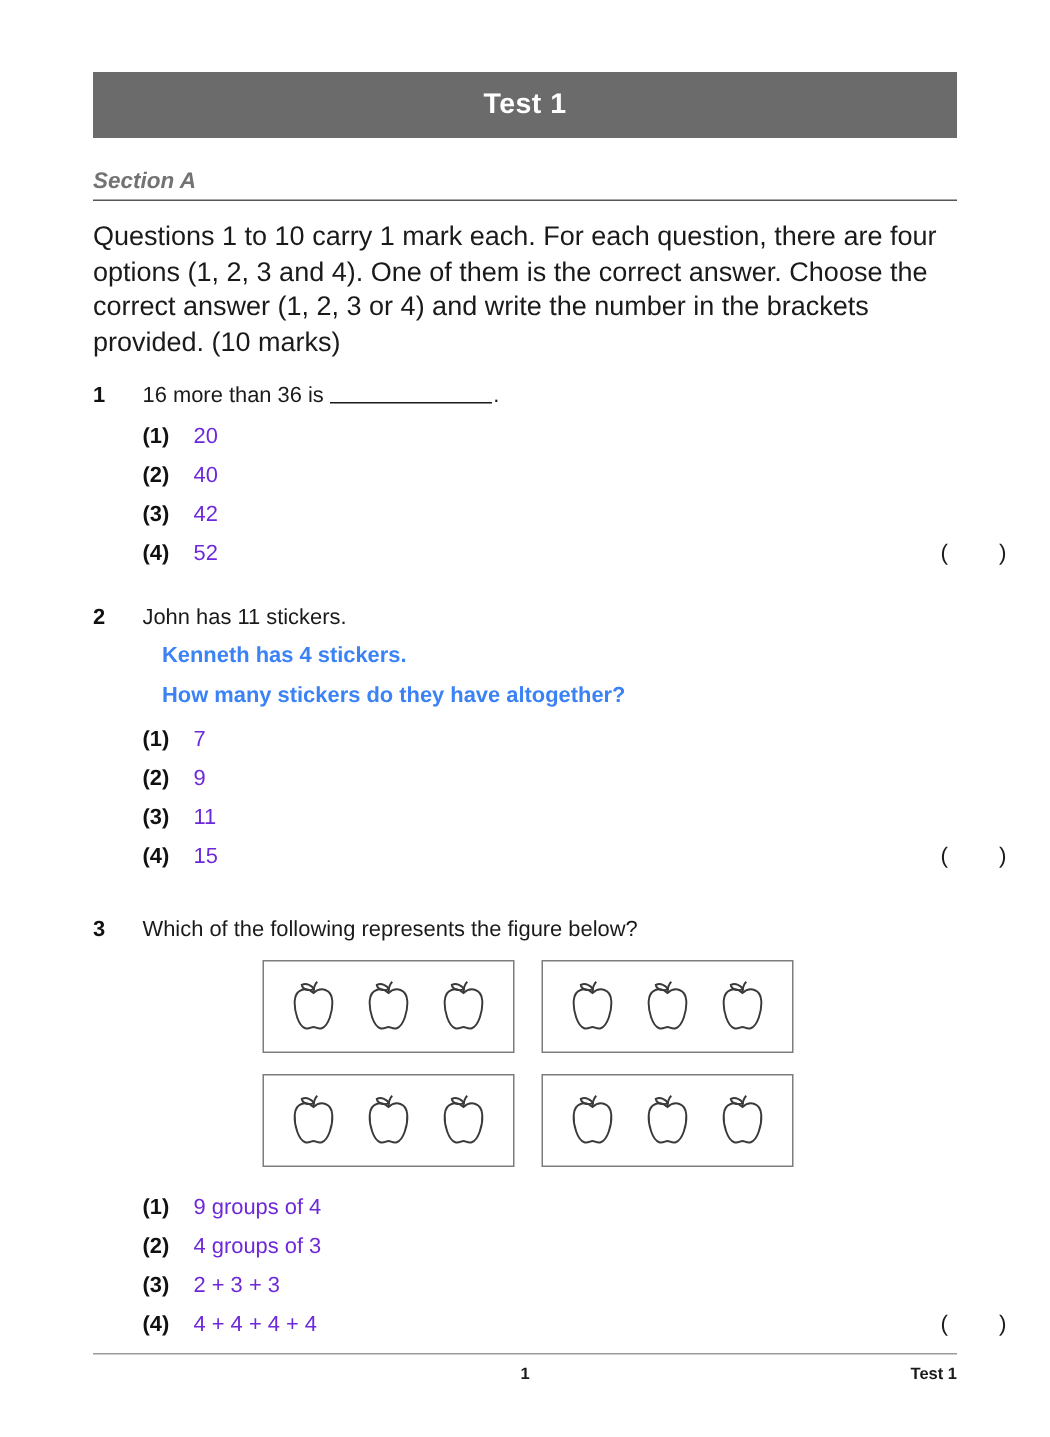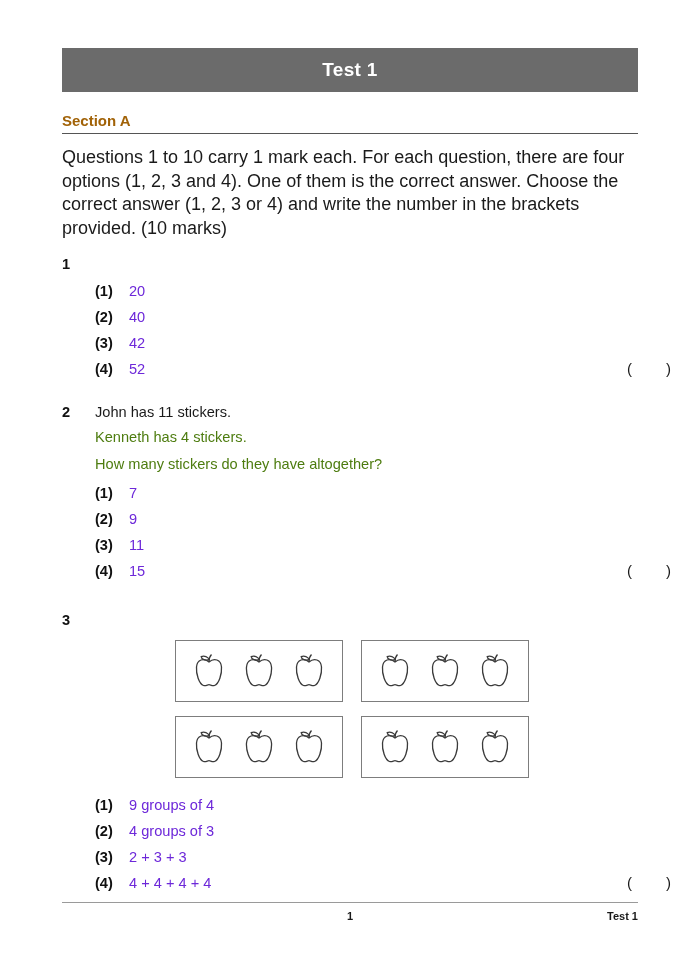--- a/index.html
+++ b/index.html
@@ -47,22 +47,23 @@
   
   .section-block {
     position: absolute;
     left: 62px;
     top: 112px;
     width: 576px;
   }
   .section-heading {
     font-size: 15px;
     font-weight: bold;
-    color: #a16207;
+    color: #737373;
     padding-bottom: 4px;
+    font-style: italic;
   }
   .section-rule {
     width: 576px;
     height: 1px;
     background: #555555;
   }
 
   
   .instructions {
     position: absolute;
@@ -93,22 +94,23 @@
     line-height: 24px;
   }
   .q-stem {
     font-size: 14.6px;
     line-height: 24px;
     color: #1a1a1a;
   }
   .q-stem-line {
     font-size: 14.6px;
     line-height: 27px;
-    color: #4d7c0f;
-    margin-left: 33px;
+    color: #3b82f6;
+    margin-left: 46px;
+    font-weight: bold;
   }
   .blank-line {
     display: inline-block;
     border-bottom: 1px solid #1a1a1a;
     width: 108px;
     height: 13px;
     margin: 0 1px -1px 4px;
   }
 
   .options {
@@ -210,20 +212,23 @@
   <div class="section-block">
     <div class="section-heading">Section A</div>
     <div class="section-rule"></div>
   </div>
 
   <div class="instructions">Questions 1 to 10 carry 1 mark each. For each question, there are four options (1, 2, 3 and 4). One of them is the correct answer. Choose the correct answer (1, 2, 3 or 4) and write the number in the brackets provided. (10 marks)</div>
 
   <div class="question" style="top:252px;">
     <div class="q-head">
       <div class="q-num">1</div>
+      <div class="q-stem">
+        <span>16 more than 36 is</span><span class="blank-line"></span><span>.</span>
+      </div>
     </div>
     <div class="options">
       <div class="option-row">
         <span class="opt-label">(1)</span>
         <span class="opt-text">20</span>
       </div>
       <div class="option-row">
         <span class="opt-label">(2)</span>
         <span class="opt-text">40</span>
       </div>
@@ -269,20 +274,21 @@
           <span>(</span>
           <span>)</span>
         </span>
       </div>
     </div>
   </div>
 
   <div class="question" style="top:608px;">
     <div class="q-head">
       <div class="q-num">3</div>
+      <div class="q-stem">Which of the following represents the figure below?</div>
     </div>
 
     <div class="figure-grid">
       <div class="fig-box">
         <svg class="apple-svg" width="34" height="38" viewBox="0 0 34 38">
           <path d="M17 10 C 12 5.5, 5 7.5, 4.5 15 C 4 22, 7 32, 11.5 33.5 C 14 34.3, 15.5 32.6, 17 32.6 C 18.5 32.6, 20 34.3, 22.5 33.5 C 27 32, 30 22, 29.5 15 C 29 7.5, 22 5.5, 17 10 Z" fill="none" stroke="#3a3a3a" stroke-width="1.3"></path>
           <path d="M17 10 C 17 6.5, 17.5 4.5, 19.5 2.5" fill="none" stroke="#3a3a3a" stroke-width="1.3"></path>
           <path d="M17.2 7.6 C 13.5 8.8, 9.5 7.6, 9.2 4.6 C 12.2 3.2, 16.2 4.8, 17.2 7.6 Z" fill="none" stroke="#3a3a3a" stroke-width="1.3"></path>
         </svg>
         <svg class="apple-svg" width="34" height="38" viewBox="0 0 34 38">

